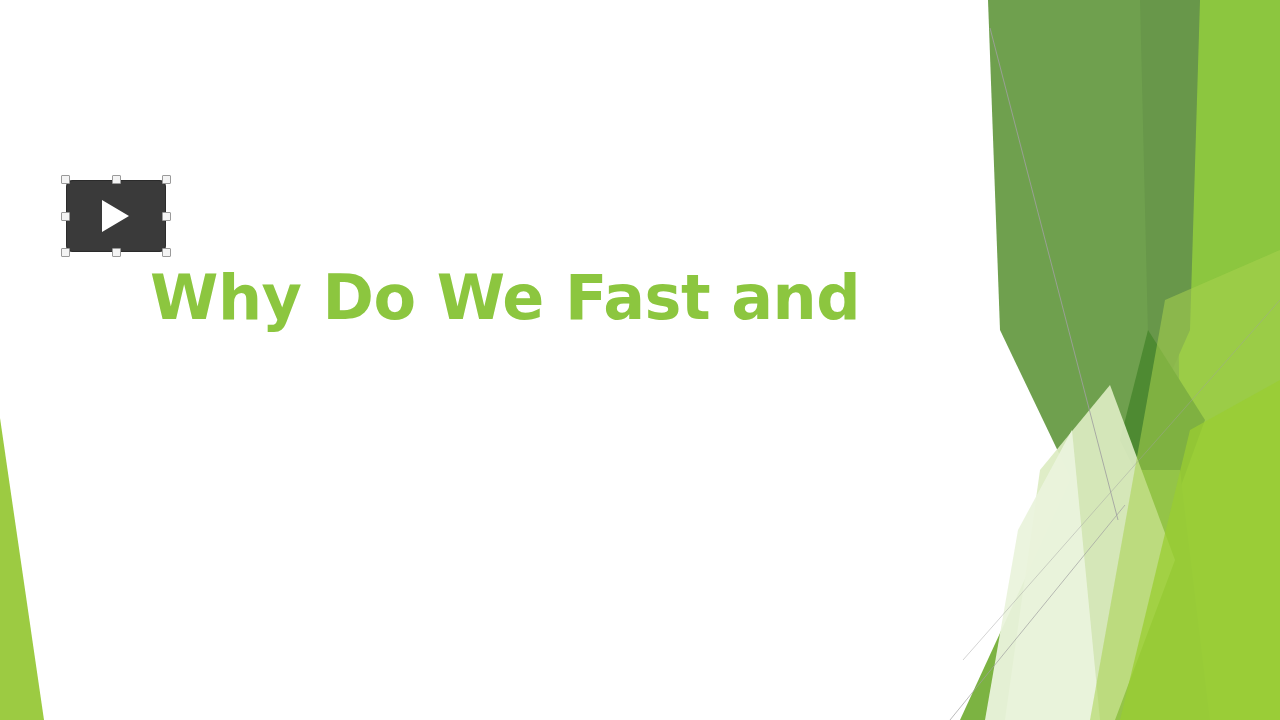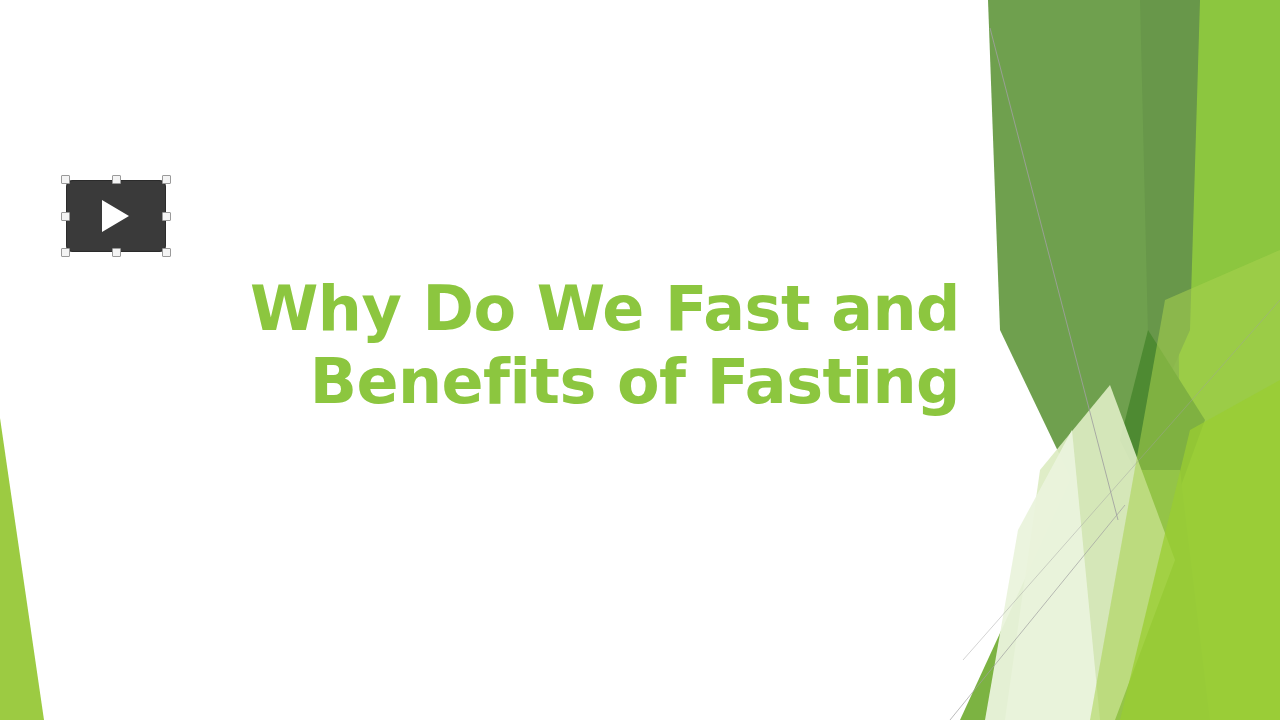--- a/index.html
+++ b/index.html
@@ -23,23 +23,23 @@
     left: 0;
     width: 1280px;
     height: 720px;
     pointer-events: none;
   }
 
   
   #title-block {
     position: absolute;
     left: 150px;
-    top: 272px;
+    top: 261px;
     width: 810px;
-    text-align: right;
+    text-align: left;
     line-height: 1.18;
   }
   #title-block .tline {
     display: block;
     font-family: "DejaVu Sans", sans-serif;
     font-weight: bold;
     font-size: 62px;
     letter-spacing: -0.5px;
     color: #8CC63F;
     white-space: nowrap;
@@ -134,16 +134,15 @@
     <div class="handle h-ne"></div>
     <div class="handle h-w"></div>
     <div class="handle h-e"></div>
     <div class="handle h-sw"></div>
     <div class="handle h-s"></div>
     <div class="handle h-se"></div>
   </div>
 
   <div id="title-block">
     <span class="tline">Why Do We Fast and</span>
-    <span class="tline">Benefits of Fasting</span>
   </div>
 
 </div>
 
 </body></html>

